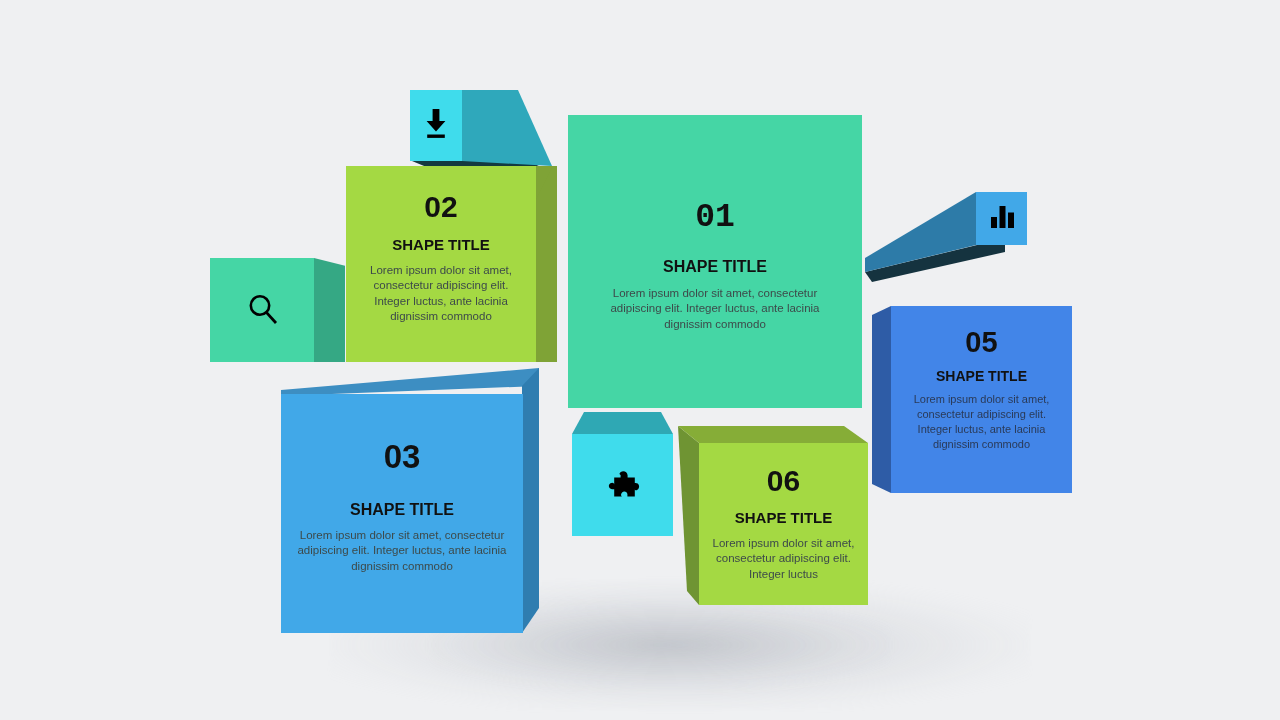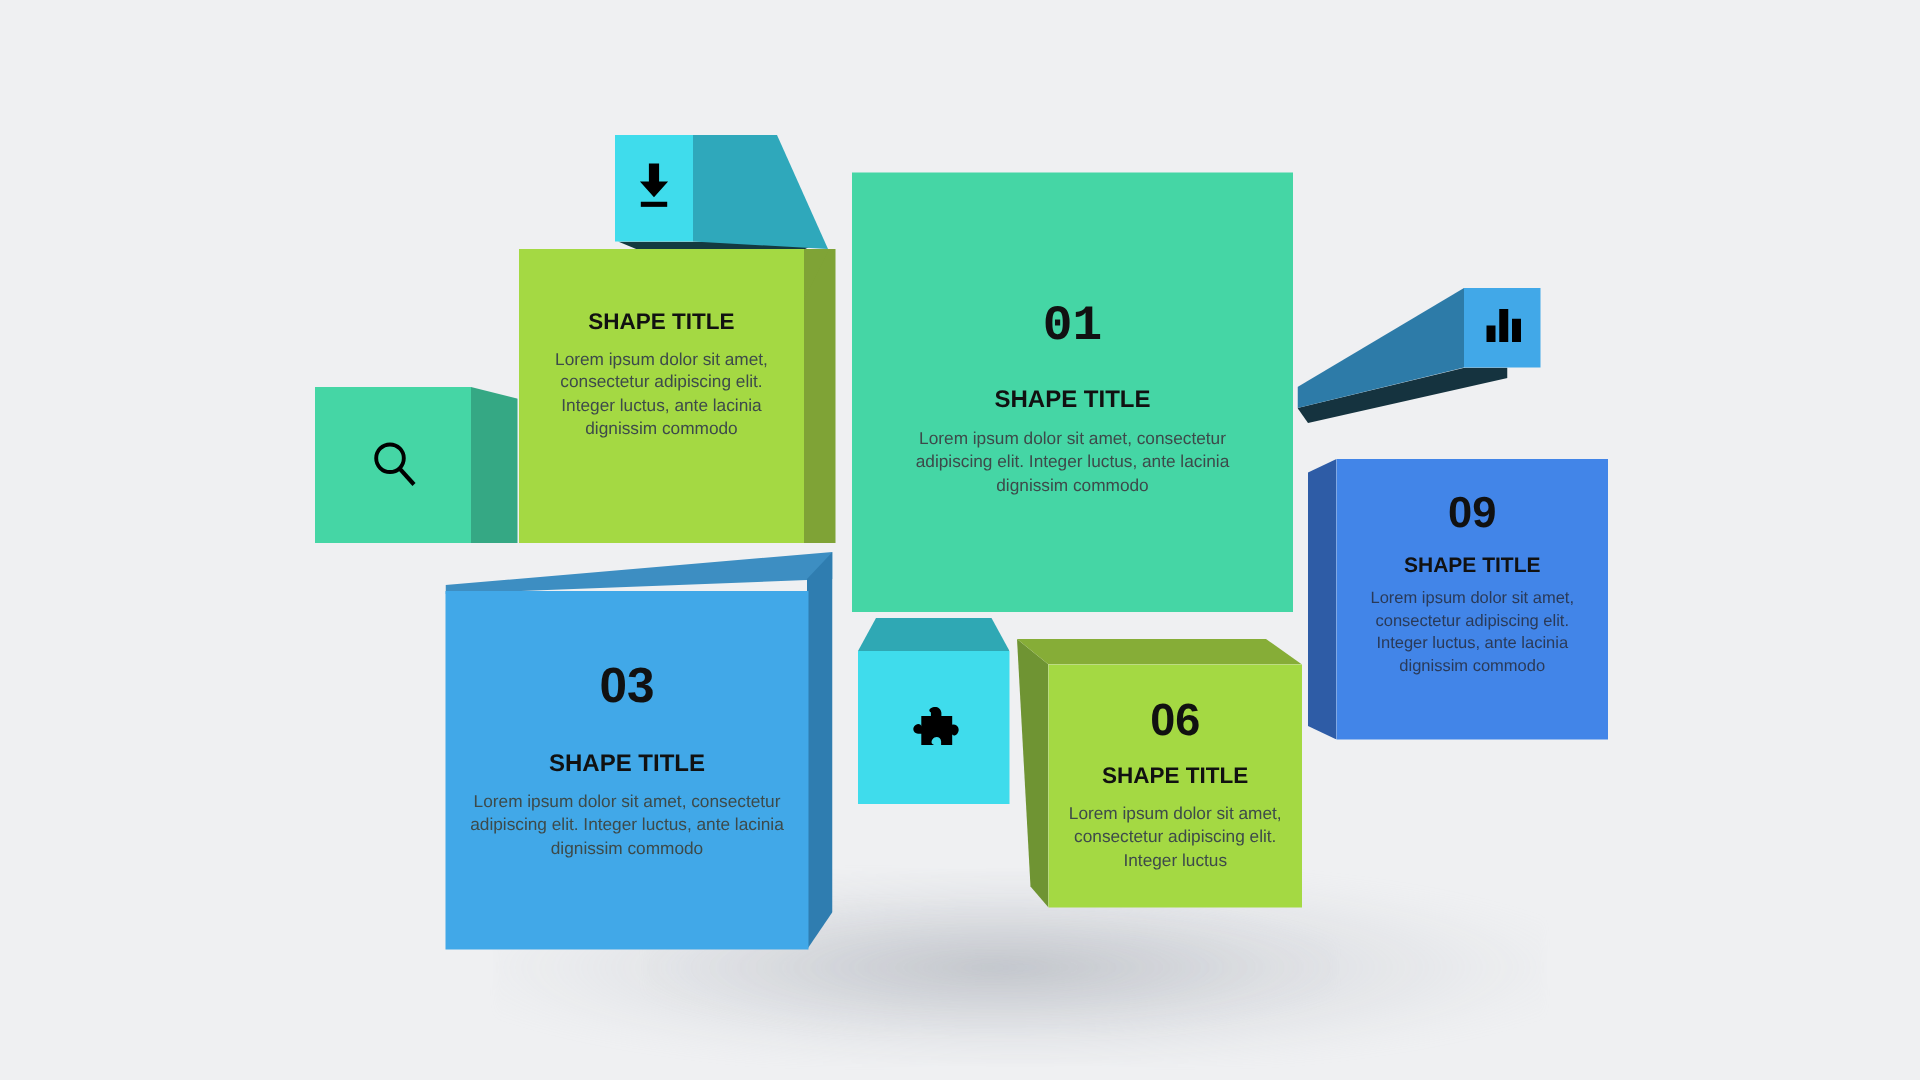--- a/index.html
+++ b/index.html
@@ -100,20 +100,21 @@
   </div>
 
   <div class="layer" style="left:346px; top:166px; width:222px; height:196px;">
 
     <div class="poly" style="left:0; top:0; width:222px; height:196px; background:#7fa336;
                 clip-path: polygon(190px 0px, 211px 0px, 211px 196px, 190px 196px);"></div>
     <div class="poly" style="left:0; top:0; width:222px; height:196px; background:#7fa336;
                 clip-path: polygon(190px 0px, 207px 0px, 190px 34px);"></div>
 
     <div class="card-front" style="left:0; top:0; width:190px; height:196px; background:#a4d943; padding-top:26px;">
+      <div class="num" style="font-size:30px;">02</div>
       <div class="ttl" style="font-size:15px; margin-top:15px;">SHAPE TITLE</div>
       <div class="body" style="font-size:11.5px; margin-top:9px; padding:0 14px;">Lorem ipsum dolor sit amet, consectetur adipiscing elit. Integer luctus, ante lacinia dignissim commodo</div>
     </div>
   </div>
 
   <div class="layer" style="left:210px; top:258px; width:135px; height:104px;">
 
     <div class="poly" style="left:0; top:0; width:135px; height:104px; background:#35a884;
                 clip-path: polygon(104px 0px, 136px 8px, 136px 104px, 104px 104px);"></div>
 
@@ -145,27 +146,27 @@
       </svg>
     </div>
   </div>
 
   <div class="layer" style="left:872px; top:306px; width:200px; height:187px;">
 
     <div class="poly" style="left:0; top:0; width:200px; height:187px; background:#2e5ca6;
                 clip-path: polygon(0px 9px, 19px 0px, 19px 187px, 0px 178px);"></div>
 
     <div class="card-front" style="left:19px; top:0; width:181px; height:187px; background:#4285e8; padding-top:22px;">
-      <div class="num" style="font-size:29px;">09</div>
+      <div class="num" style="font-size:29px;">05</div>
       <div class="ttl" style="font-size:14px; margin-top:12px;">SHAPE TITLE</div>
       <div class="body" style="font-size:11px; margin-top:8px; padding:0 10px; color:#2a3a58;">Lorem ipsum dolor sit amet, consectetur adipiscing elit. Integer luctus, ante lacinia dignissim commodo</div>
     </div>
   </div>
 
-  <div class="layer" style="left:288px; top:368px; width:275px; height:266px;text-decoration:underline;">
+  <div class="layer" style="left:272px; top:368px; width:275px; height:266px;text-decoration:underline;">
 
     <div class="poly" style="left:0; top:0; width:275px; height:266px; background:#3d8ec2;
                 clip-path: polygon(9px 22px, 267px 0px, 267px 18px, 9px 28px);"></div>
 
     <div class="poly" style="left:0; top:0; width:275px; height:266px; background:#2f7db0;
                 clip-path: polygon(250px 18px, 267px 0px, 267px 240px, 250px 265px);"></div>
 
     <div class="card-front" style="left:9px; top:26px; width:242px; height:239px; background:#41a8e8; padding-top:46px;">
       <div class="num" style="font-size:33px;">03</div>
       <div class="ttl" style="font-size:16px; margin-top:28px;">SHAPE TITLE</div>

